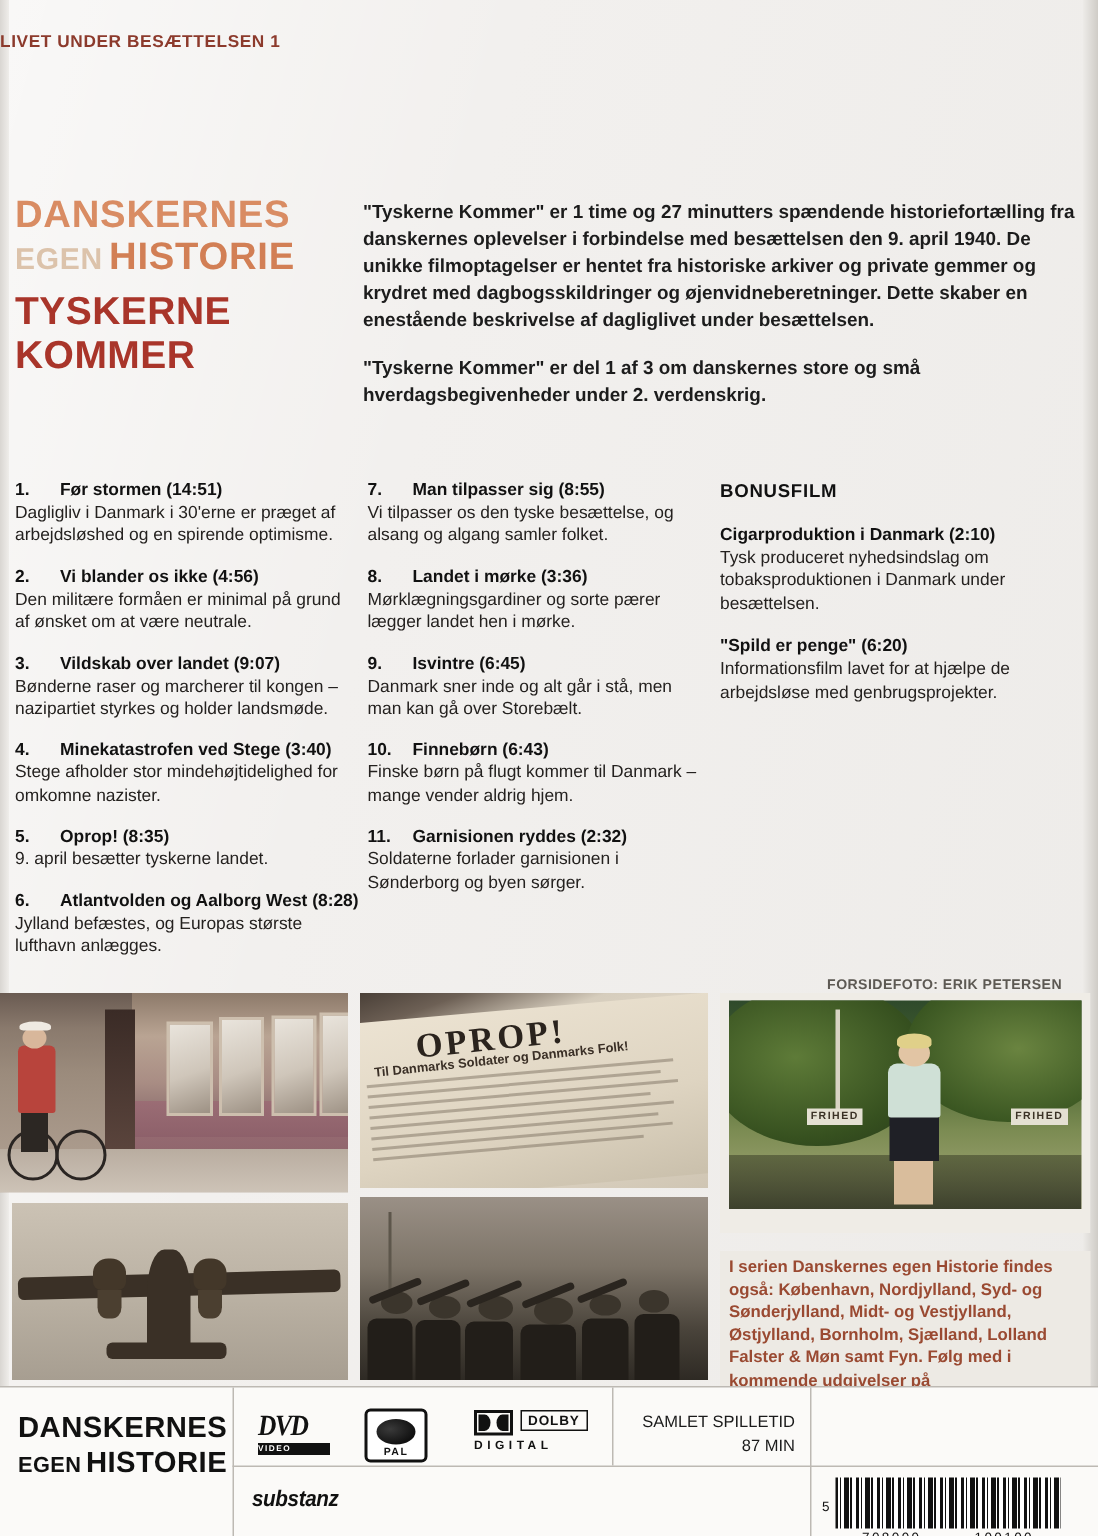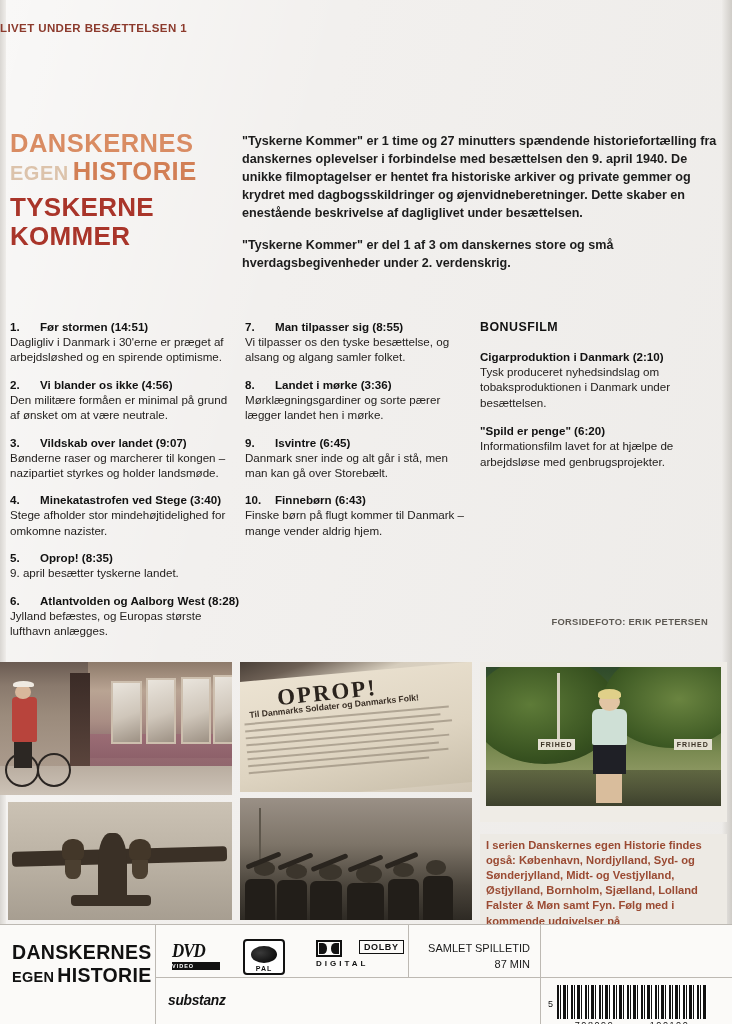--- a/index.html
+++ b/index.html
@@ -157,21 +157,21 @@
     font-size: 11.6px;
     line-height: 1.33;
     color: #24211f;
     margin-top: 1px;
   }
 
   
   .photo-credit {
     position: absolute;
     right: 24px;
-    top: 616px;
+    top: 650px;
     font-size: 9.4px;
     font-weight: bold;
     letter-spacing: 0.3px;
     color: #5d5953;
   }
 
   
   .photos {
     position: absolute;
     left: 0;
@@ -486,21 +486,21 @@
     border-radius: 50%;
   }
   .pal-text {
     position: absolute; left: 0; right: 0; bottom: 1px;
     text-align: center;
     font-size: 7px; font-weight: bold; letter-spacing: 1px; color: #111;
   }
 
   .dolby-logo {
     position: absolute; left: 316px; top: 15px;
-    display: flex; align-items: flex-start; gap: 17px;
+    display: flex; align-items: flex-start; gap: 5px;
   }
   .dolby-mark {
     width: 26px; height: 17px;
     border: 2px solid #111;
     position: relative;
     box-sizing: border-box;
   }
   .dolby-mark:before, .dolby-mark:after {
     content: ""; position: absolute; top: 1px; bottom: 1px; width: 8px;
     background: #111;
@@ -626,20 +626,24 @@
         <div class="chapter-head"><span class="chapter-num">8.</span><span>Landet i mørke (3:36)</span></div>
         <div class="chapter-desc">Mørklægningsgardiner og sorte pærer lægger landet hen i mørke.</div>
       </div>
       <div class="chapter">
         <div class="chapter-head"><span class="chapter-num">9.</span><span>Isvintre (6:45)</span></div>
         <div class="chapter-desc">Danmark sner inde og alt går i stå, men man kan gå over Storebælt.</div>
       </div>
       <div class="chapter">
         <div class="chapter-head"><span class="chapter-num">10.</span><span>Finnebørn (6:43)</span></div>
         <div class="chapter-desc">Finske børn på flugt kommer til Danmark – mange vender aldrig hjem.</div>
+      </div>
+      <div class="chapter">
+        <div class="chapter-head"><span class="chapter-num">11.</span><span>Garnisionen ryddes (2:32)</span></div>
+        <div class="chapter-desc">Soldaterne forlader garnisionen i Sønderborg og byen sørger.</div>
       </div>
     </div>
 
     <div class="col col3">
       <div class="bonus-title">BONUSFILM</div>
       <div class="bonus-item">
         <div class="bonus-item-title">Cigarproduktion i Danmark (2:10)</div>
         <div class="bonus-item-desc">Tysk produceret nyhedsindslag om tobaksproduktionen i Danmark under besættelsen.</div>
       </div>
       <div class="bonus-item">

